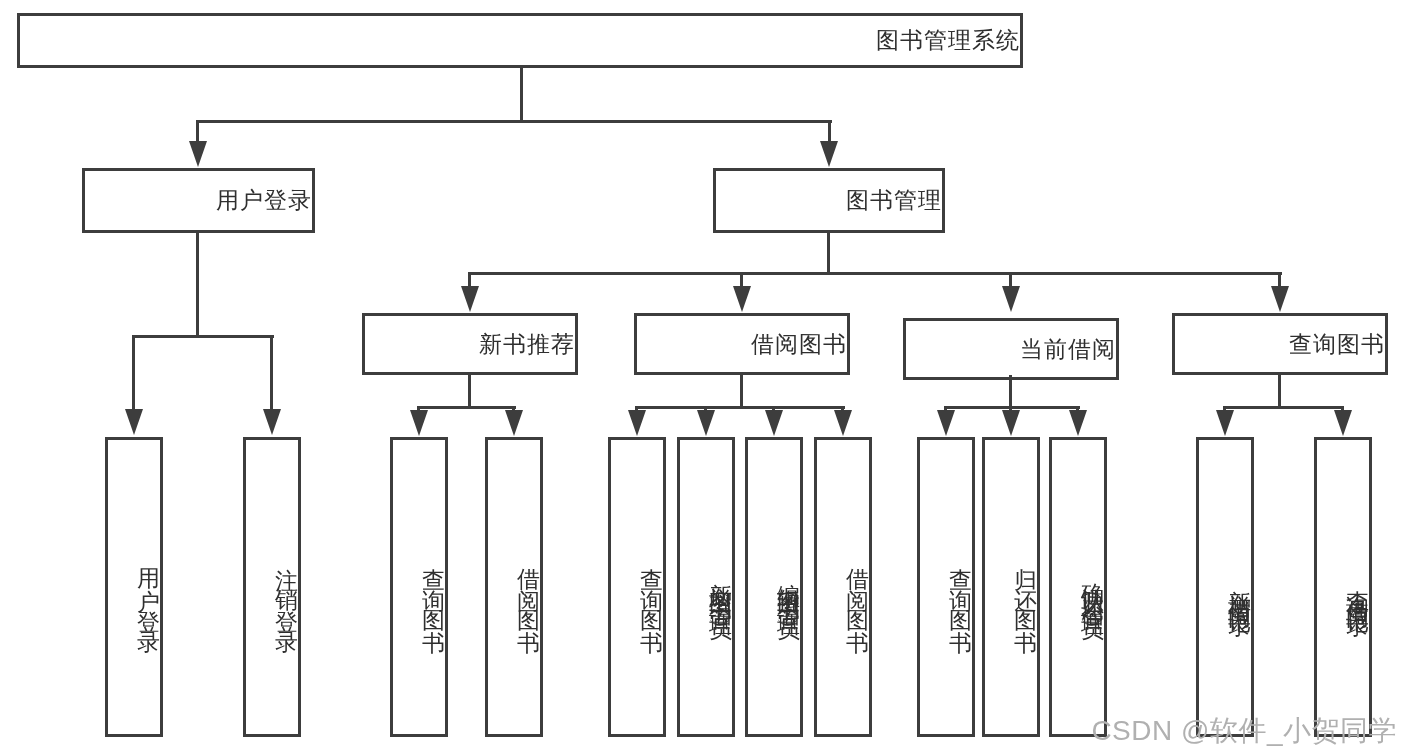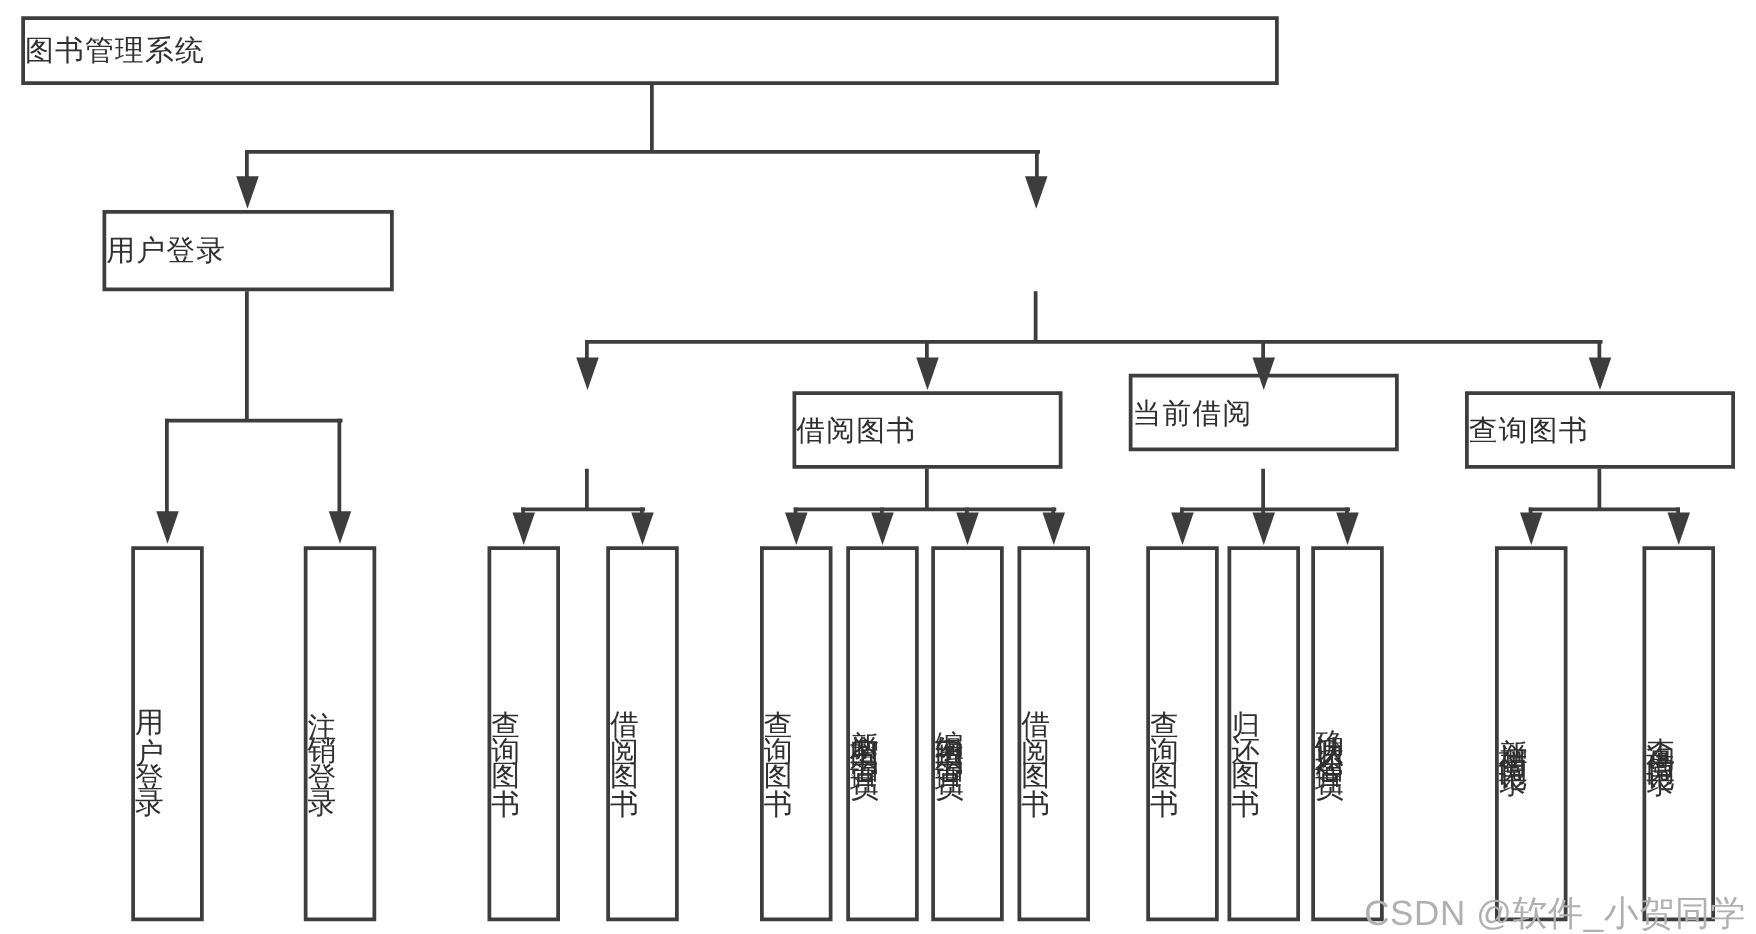--- a/index.html
+++ b/index.html
@@ -8,21 +8,21 @@
     --watermark:#b0b0b0;
     --background:#ffffff;
   }
   html,body{margin:0;padding:0;background:var(--background);}
   #stage{
     position:relative;width:1405px;height:747px;background:var(--background);
     font-family:"Liberation Sans",sans-serif;color:var(--text);overflow:hidden;
   }
   .box{
     position:absolute;box-sizing:border-box;border:3px solid var(--line);
-    background:var(--background);display:flex;align-items:center;justify-content:flex-start;
+    background:var(--background);display:flex;align-items:center;justify-content:flex-end;
   }
   .h-label{font-size:23px;letter-spacing:1px;}
   .leaf{
     writing-mode:vertical-rl;text-orientation:mixed;font-size:23px;line-height:1;
   }
   .ls-wide{letter-spacing:21px;text-indent:10px;}
   .ls-tight{letter-spacing:5px;}
   .ln{position:absolute;background:var(--line);}
   .ah{
     position:absolute;width:0;height:0;
@@ -39,25 +39,31 @@
 
 <div id="stage">
 
   <div class="box" style="left:17px;top:13px;width:1006px;height:55px">
     <span class="h-label">图书管理系统</span>
   </div>
 
   <div class="box" style="left:82px;top:168px;width:233px;height:65px">
     <span class="h-label">用户登录</span>
   </div>
+  <div class="box" style="left:713px;top:168px;width:232px;height:65px">
+    <span class="h-label">图书管理</span>
+  </div>
 
+  <div class="box" style="left:362px;top:313px;width:216px;height:62px">
+    <span class="h-label">新书推荐</span>
+  </div>
   <div class="box" style="left:634px;top:313px;width:216px;height:62px">
     <span class="h-label">借阅图书</span>
   </div>
-  <div class="box" style="left:903px;top:299px;width:216px;height:62px">
+  <div class="box" style="left:903px;top:318px;width:216px;height:62px">
     <span class="h-label">当前借阅</span>
   </div>
   <div class="box" style="left:1172px;top:313px;width:216px;height:62px">
     <span class="h-label">查询图书</span>
   </div>
 
   <div class="box" style="left:105px;top:437px;width:58px;height:300px">
     <span class="leaf ls-wide">用户登录</span>
   </div>
   <div class="box" style="left:243px;top:437px;width:58px;height:300px">

